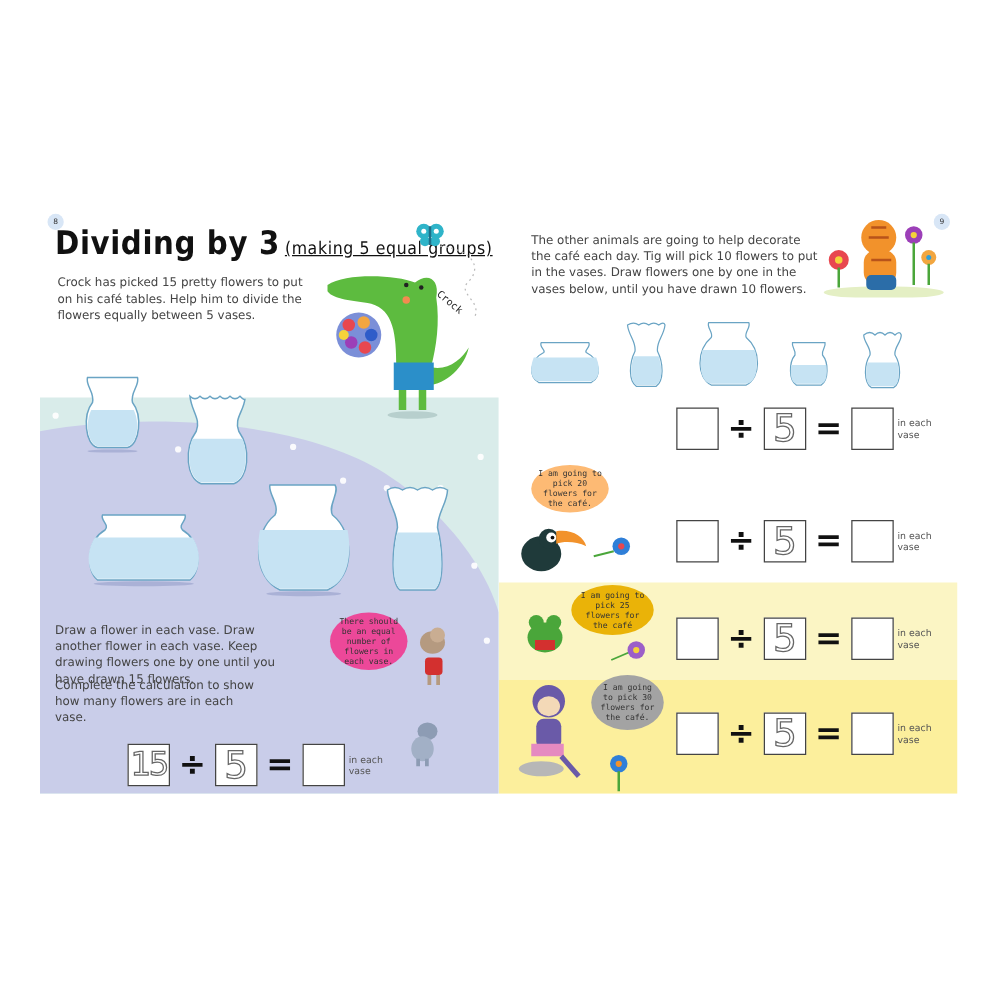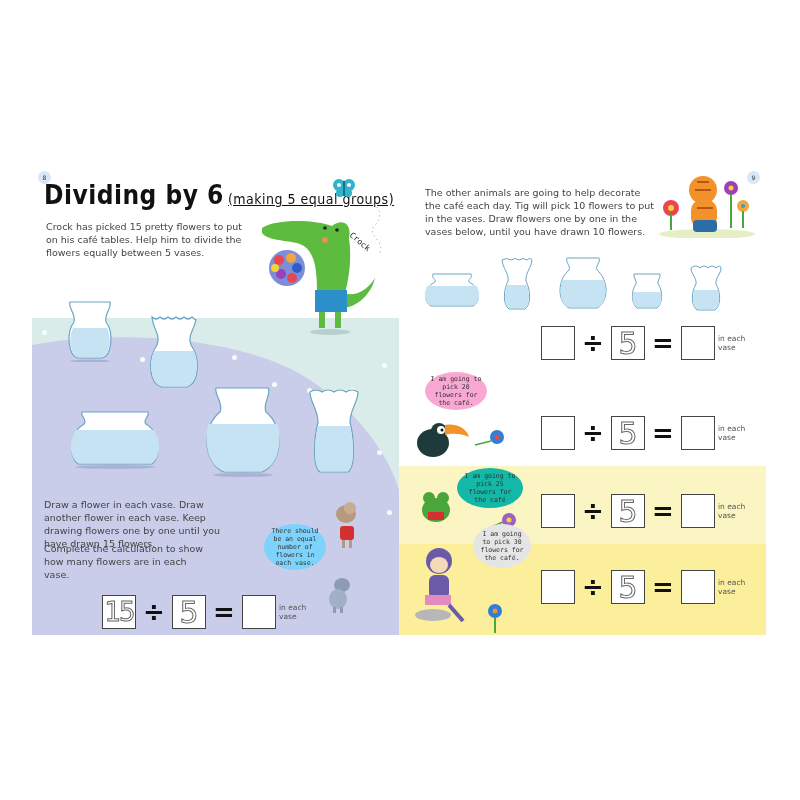--- a/index.html
+++ b/index.html
@@ -53,21 +53,21 @@
     <div class="dot" style="left:200px;top:195px"></div>
     <div class="dot" style="left:240px;top:222px"></div>
     <div class="dot" style="left:275px;top:228px"></div>
     <div class="dot" style="left:318px;top:228px"></div>
     <div class="dot" style="left:350px;top:203px"></div>
     <div class="dot" style="left:345px;top:290px"></div>
     <div class="dot" style="left:355px;top:350px"></div>
 
     <div class="page-num" style="left:6px">8</div>
     <div class="title">
-      <span>Dividing by 6</span><span class="sub">(making 5 equal groups)</span>
+      <span>Dividing by 3</span><span class="sub">(making 5 equal groups)</span>
     </div>
     <div class="body-text" style="left:14px;top:60px;width:200px">Crock has picked 15 pretty flowers to put on his café tables. Help him to divide the flowers equally between 5 vases.</div>
 
     <svg class="butterfly" width="24" height="20">
       <ellipse cx="7" cy="7" rx="6" ry="6" fill="#2fb4c9"></ellipse>
       <ellipse cx="17" cy="7" rx="6" ry="6" fill="#2fb4c9"></ellipse>
       <ellipse cx="8" cy="15" rx="4" ry="4" fill="#2fb4c9"></ellipse>
       <ellipse cx="16" cy="15" rx="4" ry="4" fill="#2fb4c9"></ellipse>
       <circle cx="7" cy="7" r="2" fill="#fff"></circle>
         <circle cx="17" cy="7" r="2" fill="#fff"></circle>
@@ -119,21 +119,21 @@
       <ellipse cx="39" cy="89" rx="30" ry="2" fill="#8c95c4" opacity=".5"></ellipse>
     </svg>
     <svg class="vase" style="left:276px;top:228px" width="52" height="88">
       <path d="M2 4 Q8 0 14 4 Q20 0 26 4 Q32 0 38 4 Q44 0 50 4 C 50 14, 42 22, 42 34 C 46 50, 48 78, 40 84 L 12 84 C 4 78, 6 50, 10 34 C 10 22, 2 14, 2 4 Z" fill="#fff" stroke="#6aa4c4" stroke-width="1.2"></path>
       <path d="M10 38 L42 38 C 46 54, 47 78, 40 83 L12 83 C 5 78, 6 54, 10 38 Z" fill="#c6e3f3"></path>
     </svg>
 
     <div class="body-text" style="left:12px;top:338px;width:190px">Draw a flower in each vase. Draw another flower in each vase. Keep drawing flowers one by one until you have drawn 15 flowers.</div>
     <div class="body-text" style="left:12px;top:382px;width:160px">Complete the calculation to show how many flowers are in each vase.</div>
 
-    <div class="bubble" style="left:232px;top:364px;width:62px;height:46px;background:#7dd3fc">There should be an equal number of flowers in each vase.</div>
+    <div class="bubble" style="left:232px;top:330px;width:62px;height:46px;background:#ec4899">There should be an equal number of flowers in each vase.</div>
     <svg style="position:absolute;left:300px;top:340px" width="30" height="55">
       <ellipse cx="14" cy="14" rx="10" ry="9" fill="#b59a80"></ellipse>
       <ellipse cx="18" cy="8" rx="6" ry="6" fill="#c9ad92"></ellipse>
       <rect x="8" y="26" width="14" height="14" rx="3" fill="#d3302f"></rect>
       <rect x="10" y="40" width="3" height="8" fill="#b59a80"></rect>
         <rect x="17" y="40" width="3" height="8" fill="#b59a80"></rect>
     </svg>
     <svg style="position:absolute;left:292px;top:415px" width="34" height="40">
       <ellipse cx="18" cy="10" rx="8" ry="7" fill="#8d9cb4"></ellipse>
       <ellipse cx="14" cy="24" rx="9" ry="10" fill="#a2b0c6"></ellipse>
@@ -204,21 +204,21 @@
       <div class="box"></div>
       <div class="op">÷</div>
       <div class="box">
           <div class="dotted">5</div>
         </div>
       <div class="op">=</div>
       <div class="box"></div>
       <div class="each">in each vase</div>
     </div>
 
-    <div class="bubble" style="left:26px;top:212px;width:62px;height:38px;background:#f9a8d4">I am going to pick 20 flowers for the café.</div>
+    <div class="bubble" style="left:26px;top:212px;width:62px;height:38px;background:#fdba74">I am going to pick 20 flowers for the café.</div>
     <svg style="position:absolute;left:12px;top:255px" width="100" height="48">
       <ellipse cx="22" cy="28" rx="16" ry="14" fill="#1f3a3a"></ellipse>
       <circle cx="28" cy="16" r="8" fill="#1f3a3a"></circle>
       <circle cx="30" cy="15" r="4" fill="#fff"></circle>
         <circle cx="31" cy="15" r="1.5" fill="#111"></circle>
       <path d="M34 10 C 46 8, 56 14, 58 22 C 50 18, 40 18, 34 20 Z" fill="#f2922b"></path>
       <path d="M64 30 L 80 26" stroke="#4aa63a" stroke-width="1.5"></path>
       <circle cx="86" cy="22" r="7" fill="#2f7fd8"></circle>
         <circle cx="86" cy="22" r="2.5" fill="#e8474f"></circle>
     </svg>
@@ -226,42 +226,42 @@
       <div class="box"></div>
       <div class="op">÷</div>
       <div class="box">
           <div class="dotted">5</div>
         </div>
       <div class="op">=</div>
       <div class="box"></div>
       <div class="each">in each vase</div>
     </div>
 
-    <div class="bubble" style="left:58px;top:308px;width:66px;height:40px;background:#14b8a6">I am going to pick 25 flowers for the café</div>
+    <div class="bubble" style="left:58px;top:308px;width:66px;height:40px;background:#eab308">I am going to pick 25 flowers for the café</div>
     <svg style="position:absolute;left:20px;top:328px" width="110" height="50">
       <circle cx="10" cy="10" r="6" fill="#4aa63a"></circle>
         <circle cx="24" cy="10" r="6" fill="#4aa63a"></circle>
       <ellipse cx="17" cy="22" rx="14" ry="12" fill="#4aa63a"></ellipse>
       <rect x="9" y="24" width="16" height="8" fill="#d3302f"></rect>
       <path d="M70 40 L 84 34" stroke="#4aa63a" stroke-width="1.5"></path>
       <circle cx="90" cy="32" r="7" fill="#9c5fc8"></circle>
         <circle cx="90" cy="32" r="2.5" fill="#f5d23a"></circle>
     </svg>
     <div class="calc" style="left:142px;top:334px">
       <div class="box"></div>
       <div class="op">÷</div>
       <div class="box">
           <div class="dotted">5</div>
         </div>
       <div class="op">=</div>
       <div class="box"></div>
       <div class="each">in each vase</div>
     </div>
 
-    <div class="bubble" style="left:74px;top:364px;width:58px;height:44px;background:#e5e5e5">I am going to pick 30 flowers for the café.</div>
+    <div class="bubble" style="left:74px;top:380px;width:58px;height:44px;background:#a3a3a3">I am going to pick 30 flowers for the café.</div>
     <svg style="position:absolute;left:12px;top:385px" width="120" height="90">
       <ellipse cx="22" cy="70" rx="18" ry="6" fill="#b7b7b7"></ellipse>
       <circle cx="28" cy="16" r="13" fill="#6a5aa8"></circle>
       <ellipse cx="28" cy="20" rx="9" ry="8" fill="#f3d9b7"></ellipse>
       <rect x="18" y="30" width="20" height="24" rx="6" fill="#6a5aa8"></rect>
       <rect x="14" y="50" width="26" height="10" fill="#e58ac0"></rect>
       <path d="M38 60 L 52 76" stroke="#6a5aa8" stroke-width="4"></path>
       <circle cx="84" cy="66" r="7" fill="#2f7fd8"></circle>
         <circle cx="84" cy="66" r="2.5" fill="#f2922b"></circle>
       <rect x="83" y="72" width="2" height="16" fill="#4aa63a"></rect>

